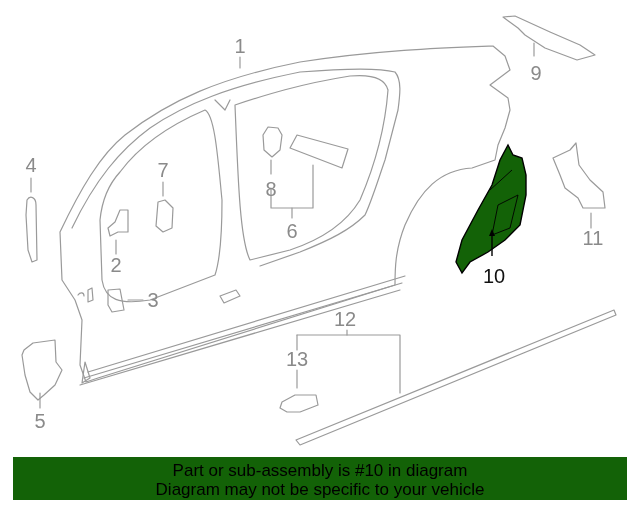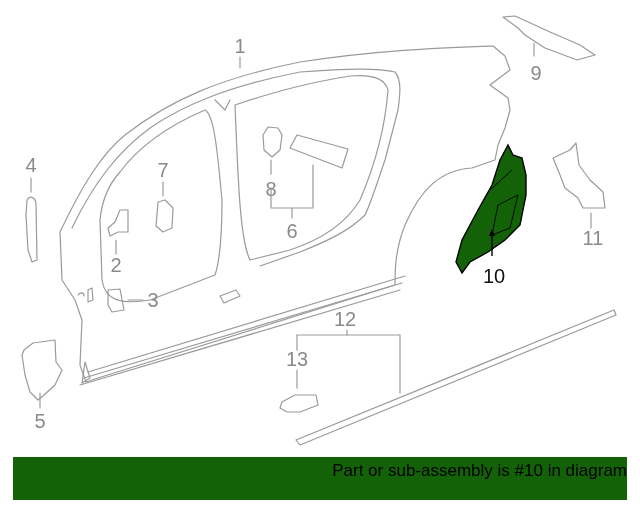--- a/index.html
+++ b/index.html
@@ -1,20 +1,20 @@
 <!DOCTYPE html>
 <html><head>
 <meta charset="utf-8">
 <style>
   html, body { margin: 0; padding: 0; background: #ffffff; }
   body { width: 640px; height: 512px; position: relative; overflow: hidden; font-family: "Liberation Sans", sans-serif; }
   #diagram { position: absolute; left: 0; top: 0; width: 640px; height: 456px; }
   .callout { font-family: "Liberation Sans", sans-serif; font-size: 20px; fill: #8a8a8a; }
   .callout-hl { fill: #111111; }
-  #banner { position: absolute; left: 13px; top: 457px; width: 614px; height: 43px; background: #136207; color: #000; text-align: right; font-size: 17px; line-height: 19px; padding-top: 4px; box-sizing: border-box; }
+  #banner { position: absolute; left: 13px; top: 457px; width: 614px; height: 43px; background: #136207; color: #000; text-align: center; font-size: 17px; line-height: 19px; padding-top: 4px; box-sizing: border-box; }
   #banner div { white-space: nowrap; }
 </style>
 </head>
 <body>
 
 <svg id="diagram" viewBox="0 0 640 456" xmlns="http://www.w3.org/2000/svg">
   <g fill="none" stroke="#9a9a9a" stroke-width="1.2" stroke-linejoin="round" stroke-linecap="round">
 
     <g>
       <path d="M60,232 C80,190 100,155 125,135 C170,100 220,78 300,62 C380,50 440,48 493,46 L505,56 L510,70 L490,85 L508,98 L510,110 L505,128 L498,145 L495,160 L472,168 C440,170 420,190 405,225 C395,250 395,270 395,285 L98,378 L86,382 L80,365 L82,320 L75,300 L62,280 L60,232 Z"></path>
@@ -86,13 +86,14 @@
   <text class="callout" x="271" y="196" text-anchor="middle">8</text>
   <text class="callout" x="536" y="80" text-anchor="middle">9</text>
   <text class="callout callout-hl" x="494" y="283" text-anchor="middle">10</text>
   <text class="callout" x="593" y="245" text-anchor="middle">11</text>
   <text class="callout" x="345" y="326" text-anchor="middle">12</text>
   <text class="callout" x="297" y="366" text-anchor="middle">13</text>
 </svg>
 
 <div id="banner">
   <div>Part or sub-assembly is #10 in diagram</div>
+  <div>Diagram may not be specific to your vehicle</div>
 </div>
 
 </body></html>

